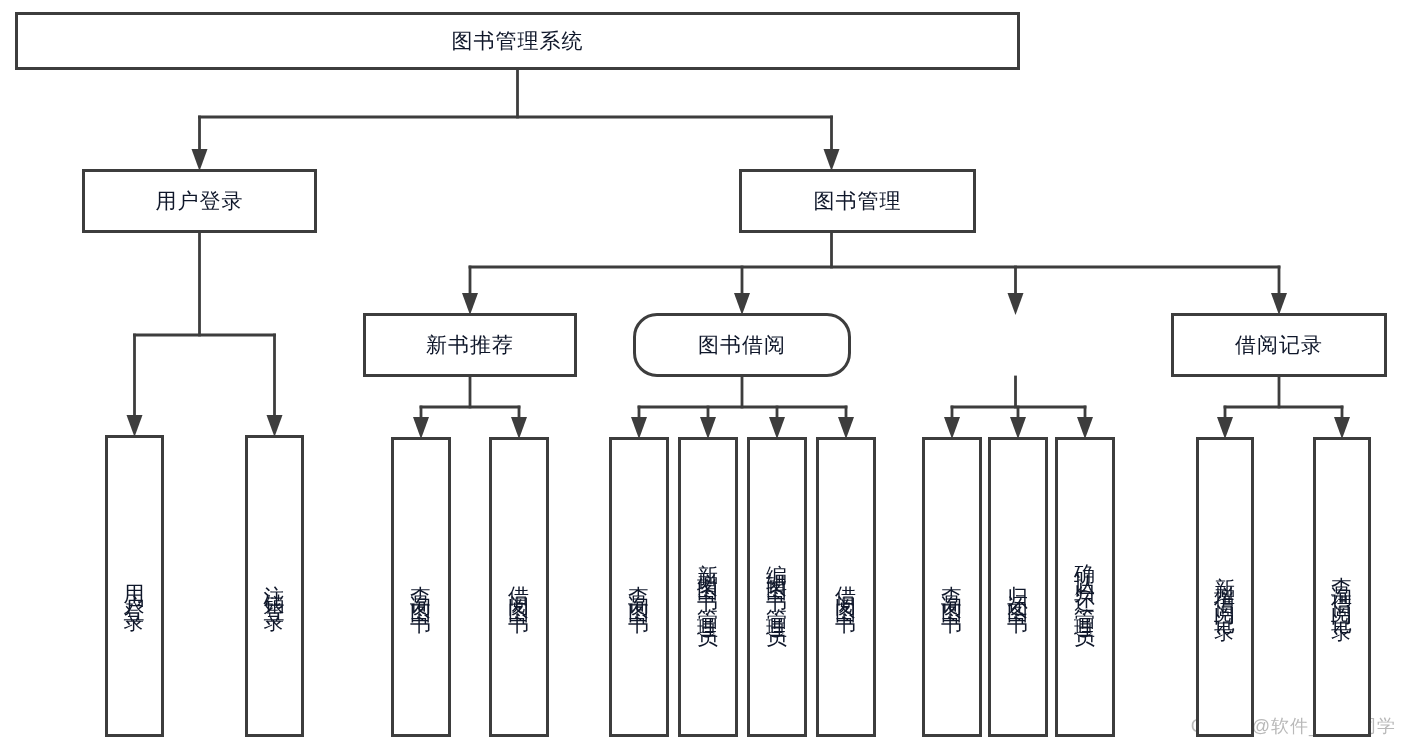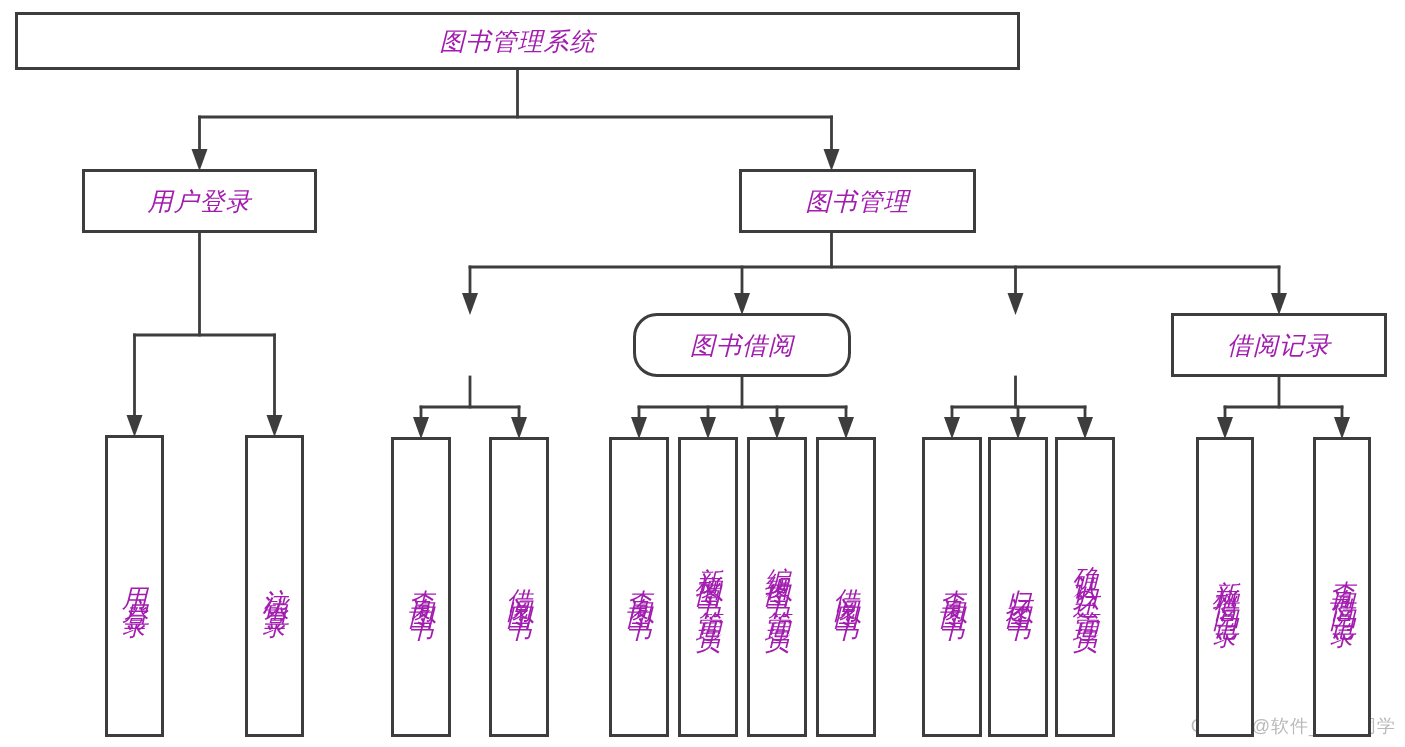--- a/index.html
+++ b/index.html
@@ -25,26 +25,25 @@
   .node {
     position: absolute;
     box-sizing: border-box;
     border: 3px solid #3d3d3d;
     background: #ffffff;
     display: flex;
     align-items: center;
     justify-content: center;
   }
   .node__label {
-    color: #a21caf;
-    font-size: 25px;
+    color: #0f172a;
+    font-size: 21px;
     letter-spacing: 1px;
     white-space: nowrap;
     line-height: 1.2;
-    font-style: italic;
   }
   .node--v .node__label {
     writing-mode: vertical-rl;
     text-orientation: mixed;
     letter-spacing: 9px;
     white-space: normal;
     line-height: 1;
   }
   .watermark {
     position: absolute;
@@ -119,20 +118,23 @@
   <div class="watermark">CSDN @软件_小贺同学</div>
 <div class="node" style="left: 15px; top: 12px; width: 1005px; height: 58px;">
       <span class="node__label">图书管理系统</span>
     </div>
     <div class="node" style="left: 82px; top: 169px; width: 235px; height: 64px;">
       <span class="node__label">用户登录</span>
     </div>
     <div class="node" style="left: 713px; top: 169px; width: 237px; height: 64px; margin-left: 26px;">
       <span class="node__label">图书管理</span>
     </div>
+    <div class="node" style="left: 363px; top: 313px; width: 214px; height: 64px;">
+      <span class="node__label">新书推荐</span>
+    </div>
     <div class="node" style="left: 633px; top: 313px; width: 218px; height: 64px; border-radius: 24px;">
       <span class="node__label">图书借阅</span>
     </div>
     <div class="node" style="left: 1171px; top: 313px; width: 216px; height: 64px;">
       <span class="node__label">借阅记录</span>
     </div>
     <div class="node node--v" style="left: 105px; top: 435px; width: 59px; height: 302px;">
       <span class="node__label">用户登录</span>
     </div>
     <div class="node node--v" style="left: 245px; top: 435px; width: 59px; height: 302px;">

